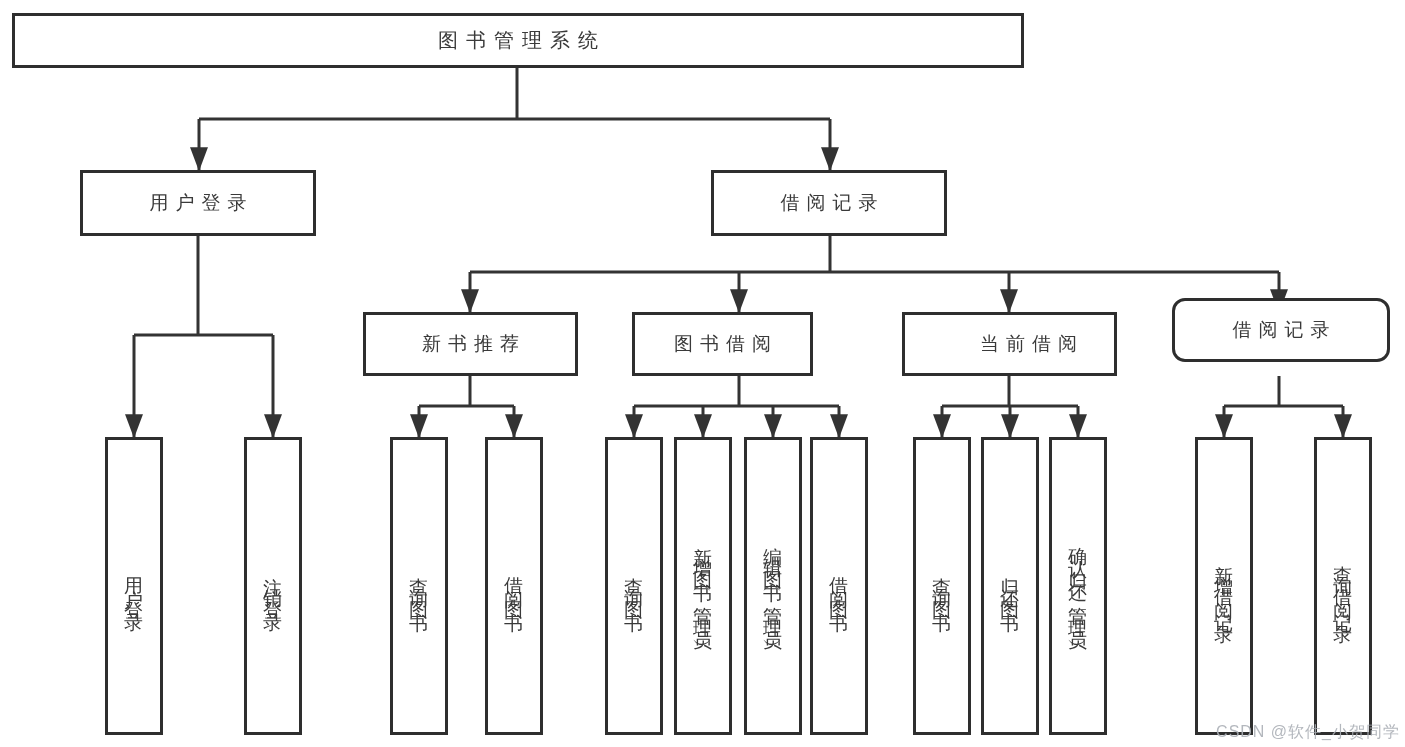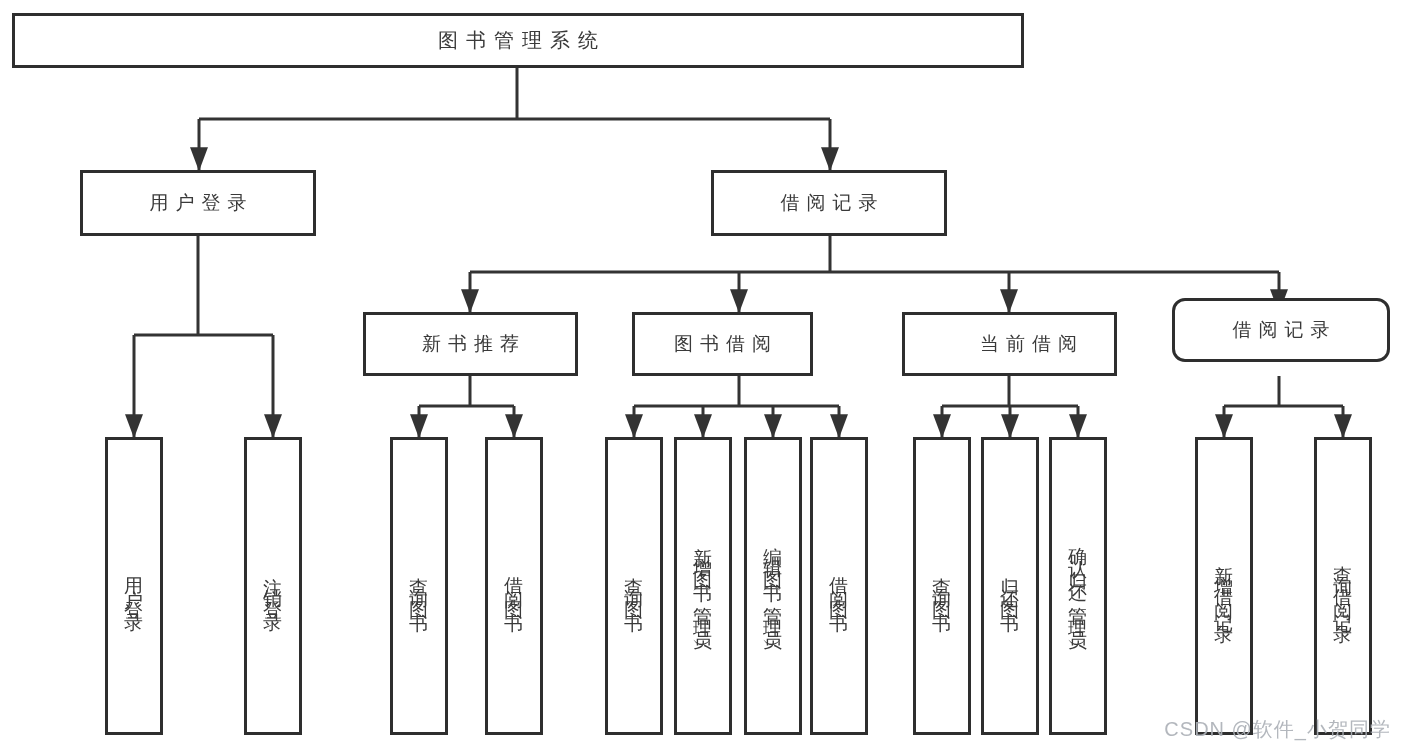--- a/index.html
+++ b/index.html
@@ -27,23 +27,23 @@
   .v span{
     writing-mode:vertical-rl;
     text-orientation:mixed;
     font-size:19px;
     letter-spacing:12px;
     line-height:1;
     white-space:nowrap;
   }
   #watermark{
     position:absolute;
-    right:14px;
+    right:5px;
     bottom:4px;
-    font-size:20px;
+    font-size:16px;
     letter-spacing:1px;
     color:rgba(173,177,183,0.92);
     z-index:3;
     white-space:nowrap;
   }
 </style>
 </head>
 <body>
 
 <div id="canvas">

